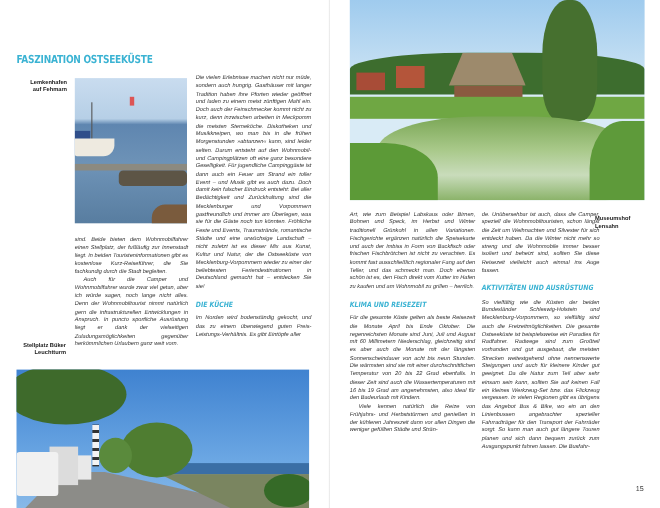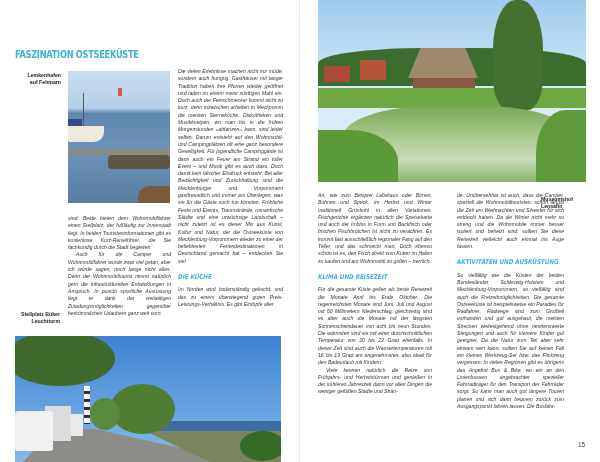--- a/index.html
+++ b/index.html
@@ -121,21 +121,21 @@
       <div class="reeds2"></div>
   </div>
 
   <div class="col" style="left:18px; top:192px; width:114px;">
     <p>Art, wie zum Beispiel Labskaus oder Birnen, Bohnen und Speck, im Herbst und Winter traditionell Grünkohl in allen Variationen. Fischgerichte ergänzen natürlich die Speisekarte und auch der Imbiss in Form von Backfisch oder frischen Fischbrötchen ist nicht zu verachten. Es kommt fast ausschließlich regionaler Fang auf den Teller, und das schmeckt man. Doch ebenso schön ist es, den Fisch direkt vom Kutter im Hafen zu kaufen und am Wohnmobil zu grillen – herrlich.</p>
     <div class="subhead">KLIMA UND REISEZEIT</div>
     <p>Für die gesamte Küste gelten als beste Reisezeit die Monate April bis Ende Oktober. Die regenreichsten Monate sind Juni, Juli und August mit 60 Millimetern Niederschlag, gleichzeitig sind es aber auch die Monate mit der längsten Sonnenscheindauer von acht bis neun Stunden. Die wärmsten sind sie mit einer durchschnittlichen Temperatur von 20 bis 22 Grad ebenfalls. In dieser Zeit sind auch die Wassertemperaturen mit 16 bis 19 Grad am angenehmsten, also ideal für den Badeurlaub mit Kindern.</p>
     <p class="indent">Viele kennen natürlich die Reize von Frühjahrs- und Herbststürmen und genießen in der kühleren Jahreszeit dann vor allen Dingen die weniger gefüllten Städte und Strän-</p>
   </div>
 
-  <div class="col" style="left:157px; top:192px; width:107px;">
+  <div class="col" style="left:138px; top:192px; width:107px;">
     <p>de. Unübersehbar ist auch, dass die Camper, speziell die Wohnmobiltouristen, schon längst die Zeit um Weihnachten und Silvester für sich entdeckt haben. Da die Winter nicht mehr so streng und die Wohnmobile immer besser isoliert und beheizt sind, sollten Sie diese Reisezeit vielleicht auch einmal ins Auge fassen.</p>
     <div class="subhead">AKTIVITÄTEN UND AUSRÜSTUNG</div>
     <p>So vielfältig wie die Küsten der beiden Bundesländer Schleswig-Holstein und Mecklenburg-Vorpommern, so vielfältig sind auch die Freizeitmöglichkeiten. Die gesamte Ostseeküste ist beispielsweise ein Paradies für Radfahrer. Radwege sind zum Großteil vorhanden und gut ausgebaut, die meisten Strecken weitestgehend ohne nennenswerte Steigungen und auch für kleinere Kinder gut geeignet. Da die Natur zum Teil aber sehr einsam sein kann, sollten Sie auf keinen Fall ein kleines Werkzeug-Set bzw. das Flickzeug vergessen. In vielen Regionen gibt es übrigens das Angebot Bus &amp; Bike, wo ein an den Linienbussen angebrachter spezieller Fahrradträger für den Transport der Fahrräder sorgt. So kann man auch gut längere Touren planen und sich dann bequem zurück zum Ausgangspunkt fahren lassen. Die Busfahr-</p>
   </div>
 
   <div class="caption" style="left:241px; top:196px; width:50px;">
     <div>Museumshof</div>
     <div>Lensahn</div>
   </div>
 

